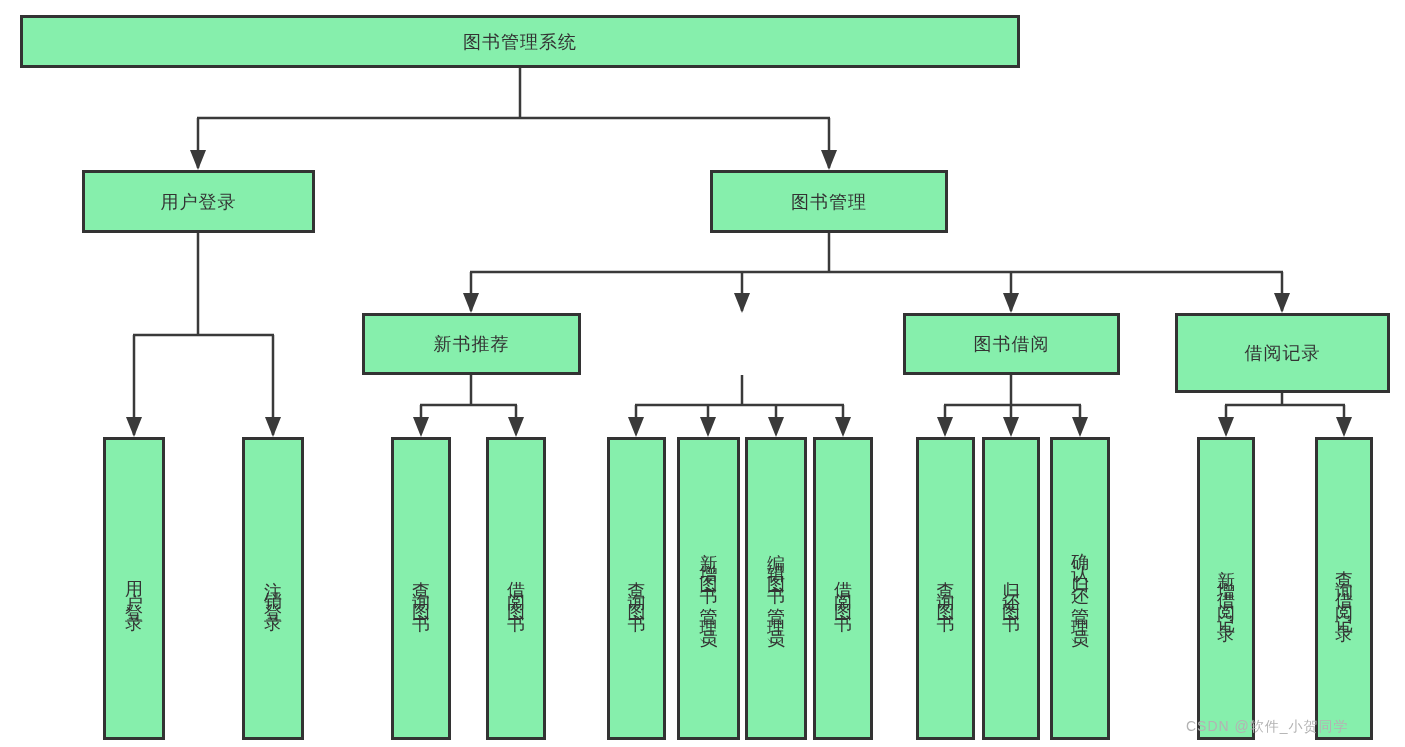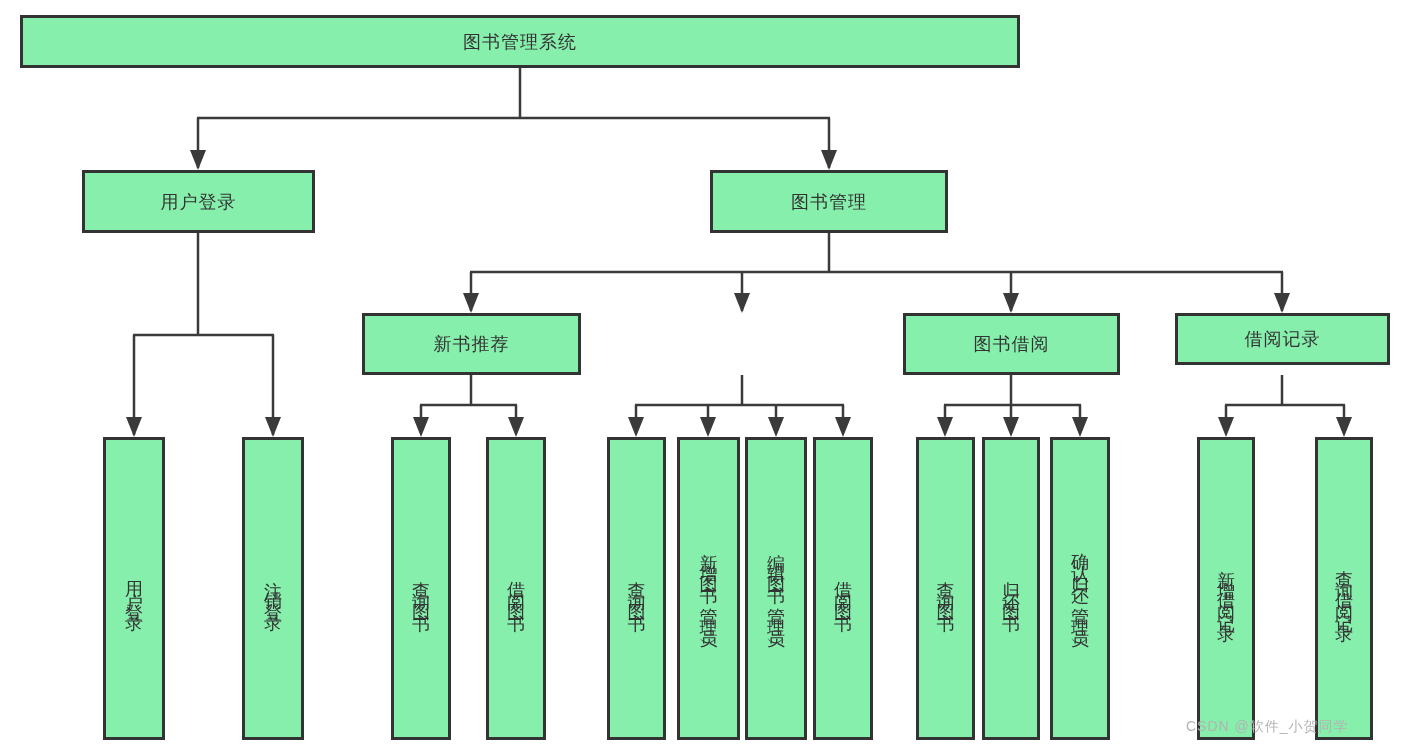--- a/index.html
+++ b/index.html
@@ -139,21 +139,21 @@
   <div class="node" style="left:362px;top:313px;width:219px;height:62px">
     <span>新书推荐</span>
   </div>
 
   <div class="node" style="left:710px;top:170px;width:238px;height:63px">
     <span>图书管理</span>
   </div>
   <div class="node" style="left:903px;top:313px;width:217px;height:62px">
     <span>图书借阅</span>
   </div>
-  <div class="node" style="left:1175px;top:313px;width:215px;height:52px">
+  <div class="node" style="left:1175px;top:313px;width:215px;height:80px">
     <span>借阅记录</span>
   </div>
 
   <div class="node leaf" style="left:103px;top:437px;width:62px;height:303px">
     <span class="vtext">用户登录</span>
   </div>
   <div class="node leaf" style="left:242px;top:437px;width:62px;height:303px">
     <span class="vtext">注销登录</span>
   </div>
 

